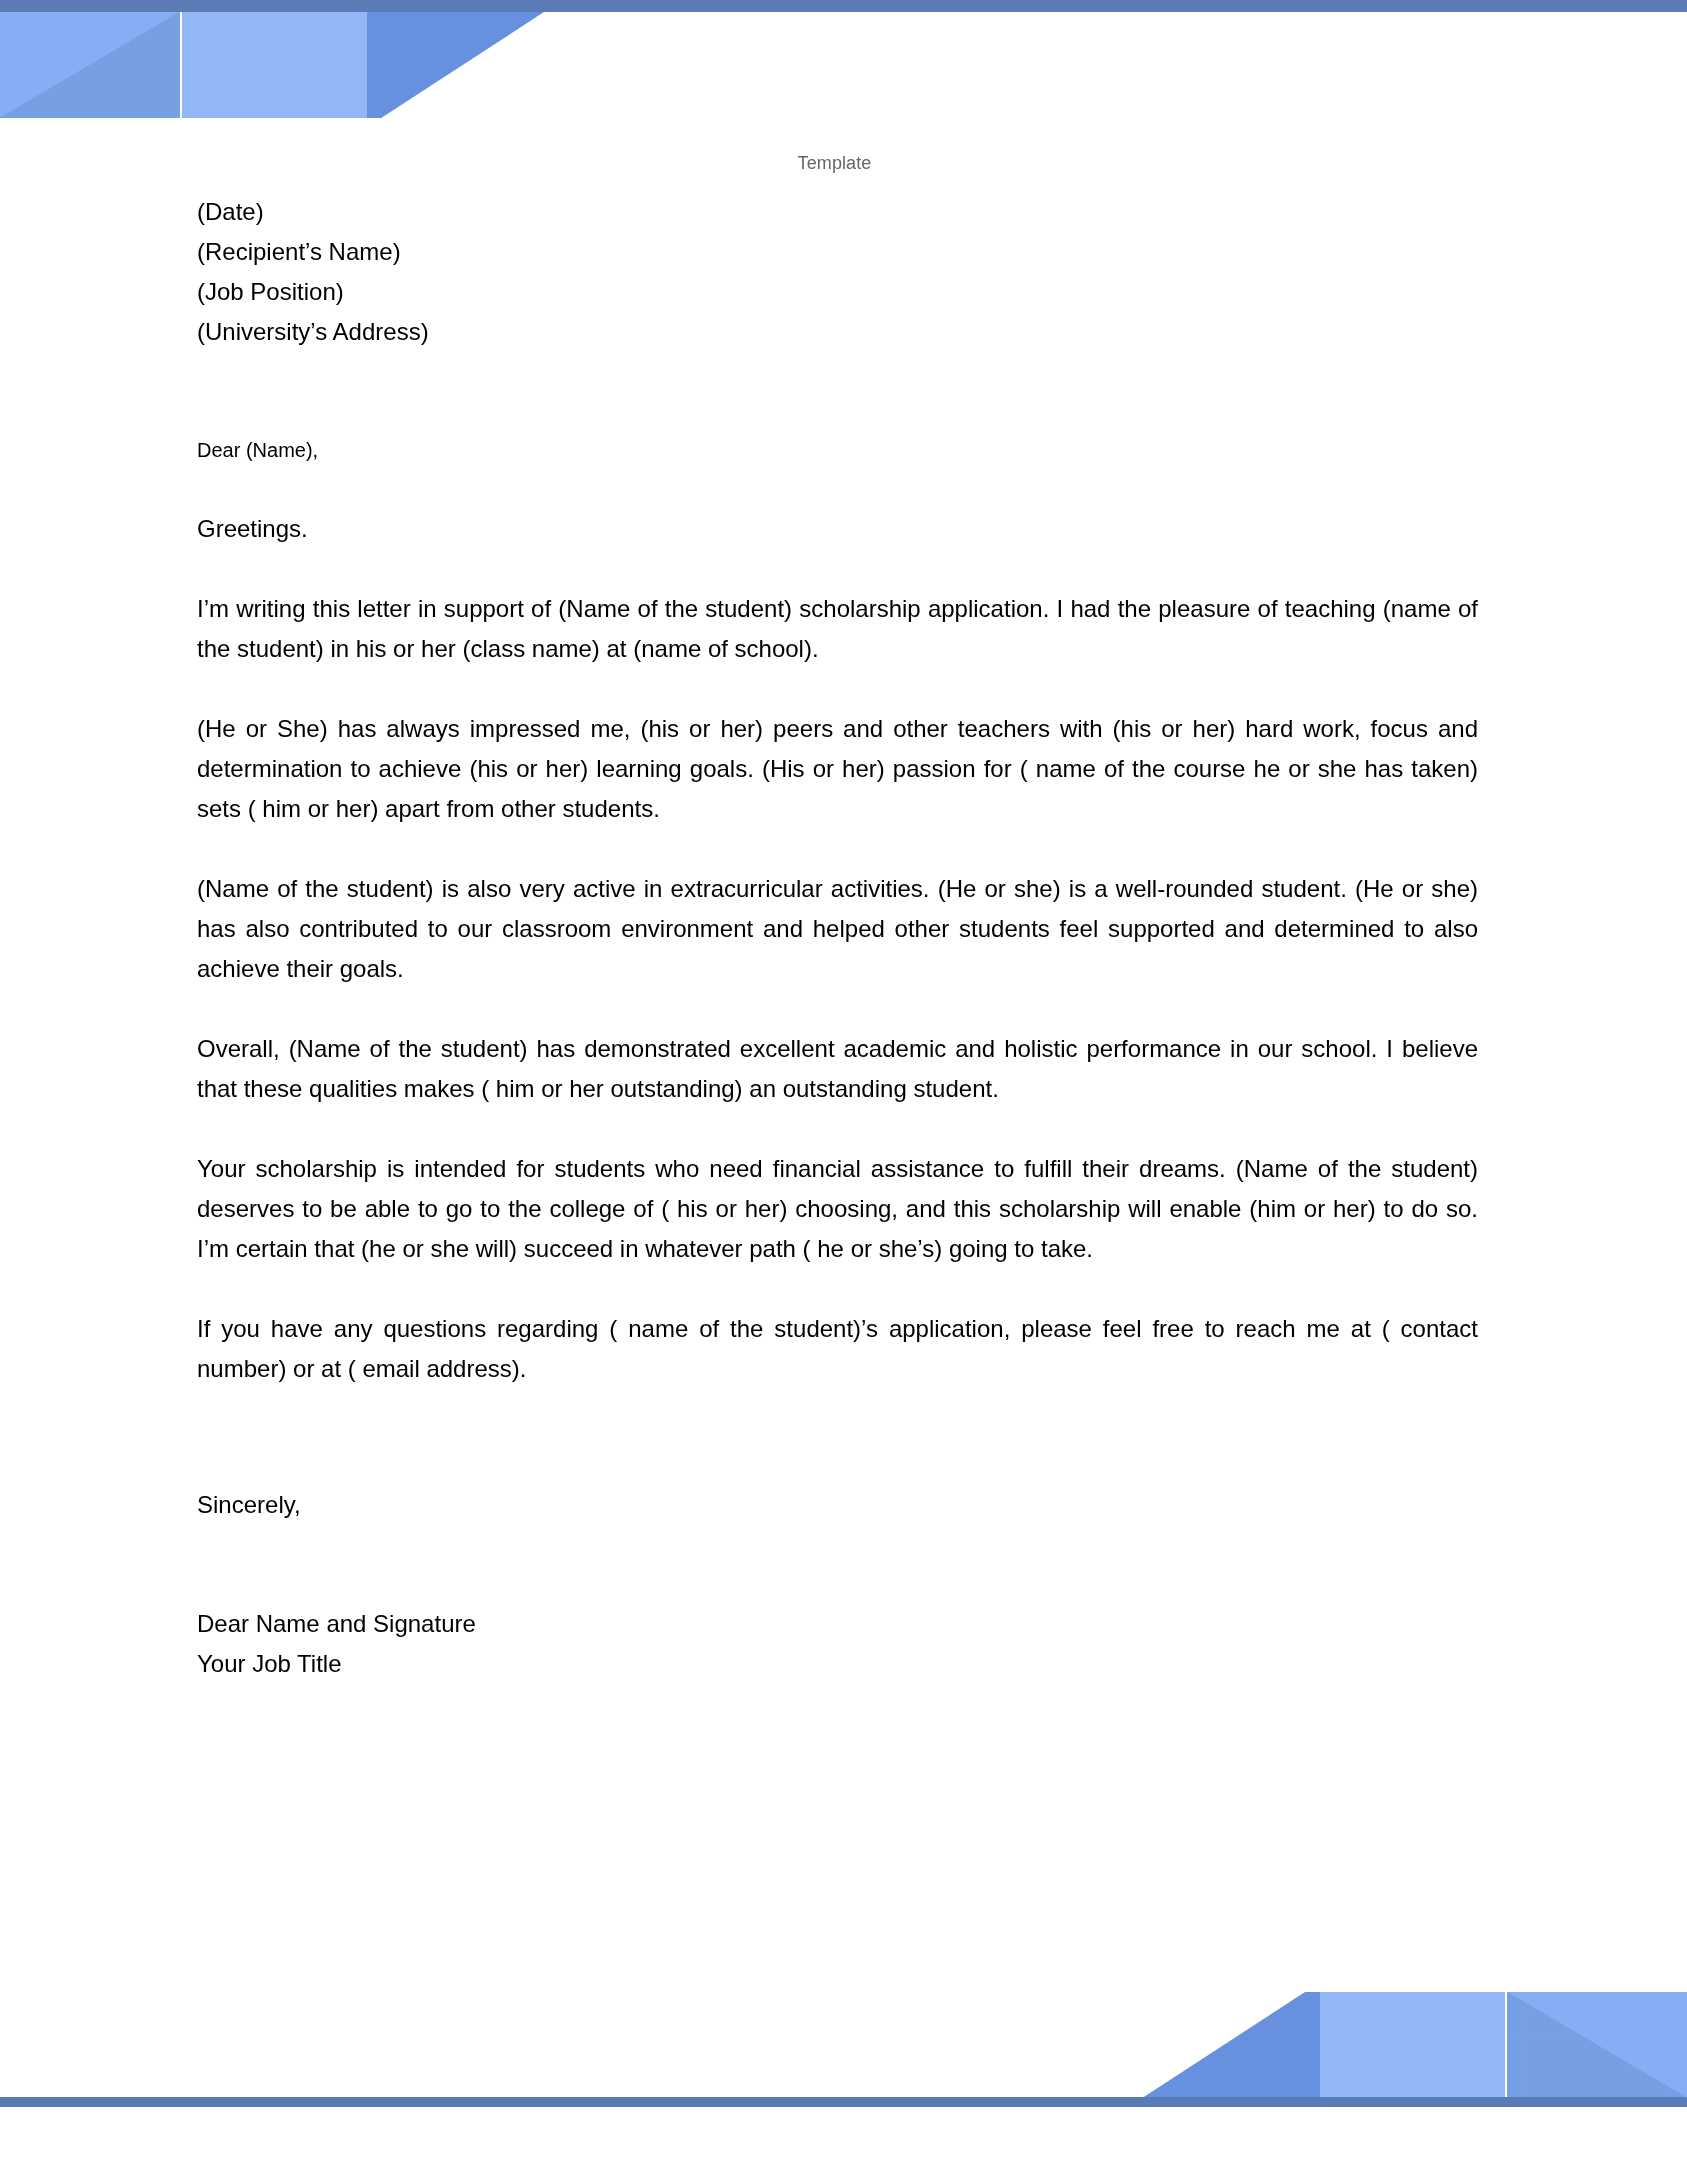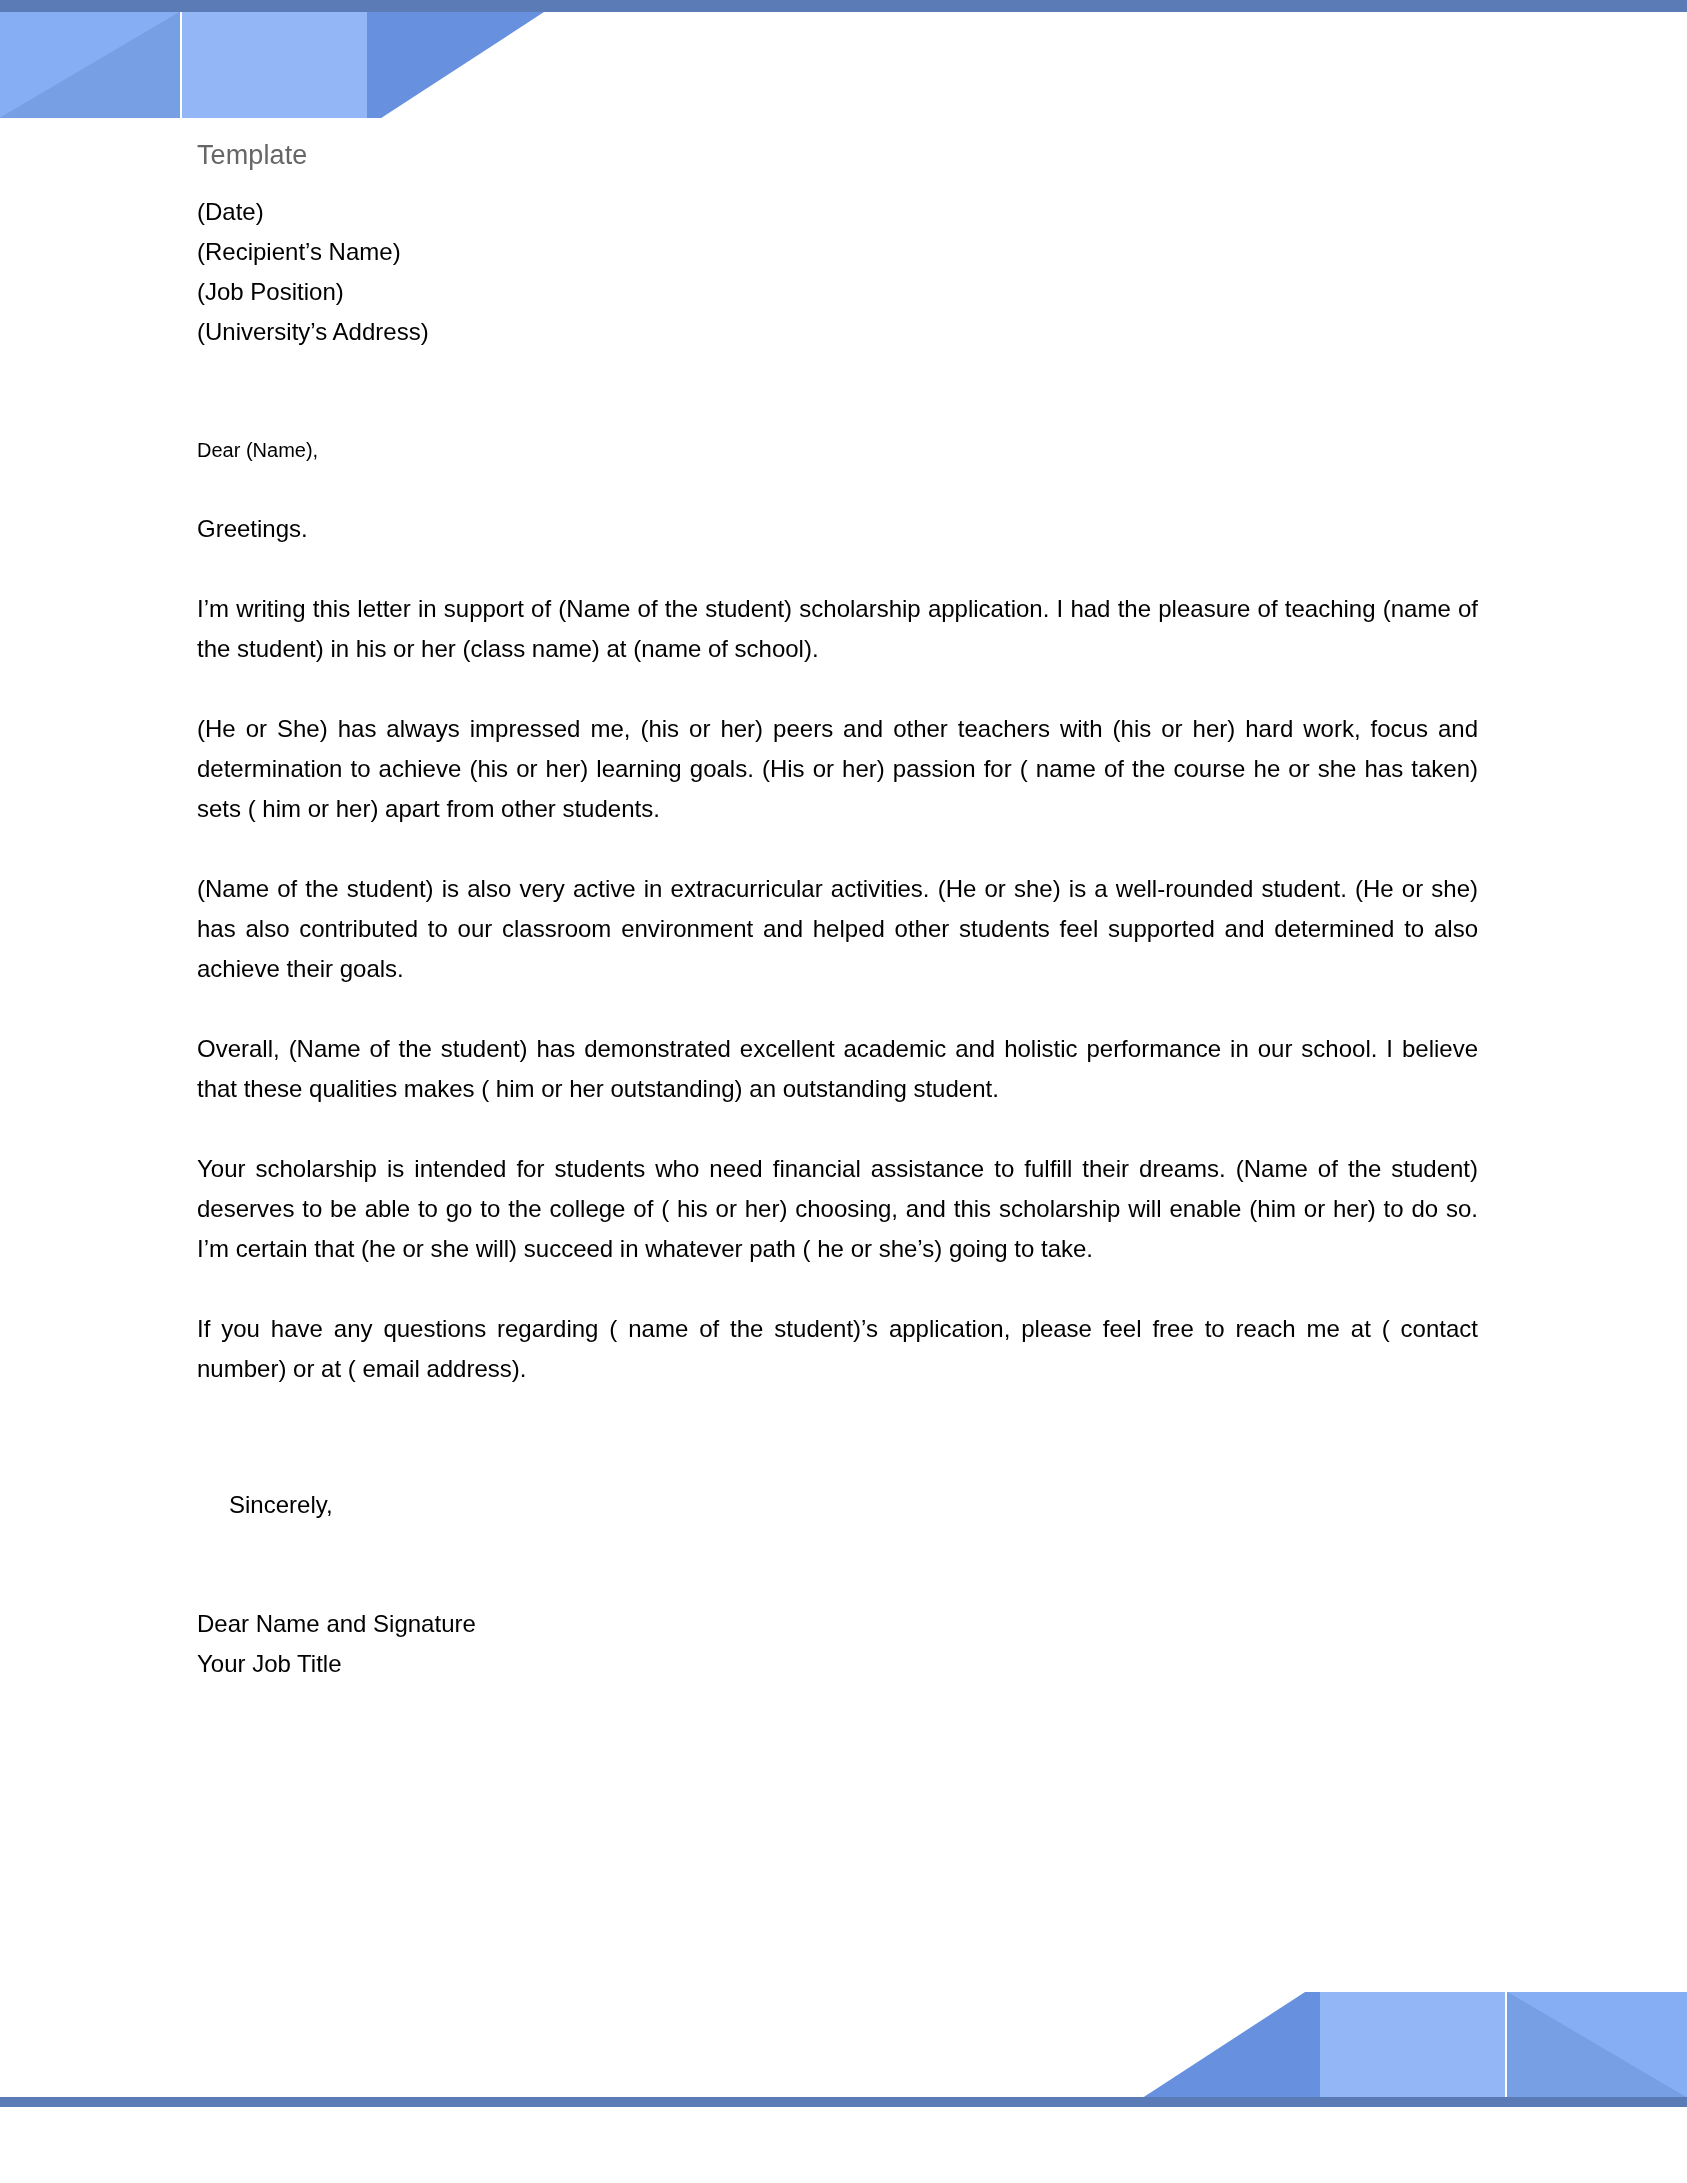--- a/index.html
+++ b/index.html
@@ -133,26 +133,26 @@
   .doc {
     position: absolute;
     left: 197px;
     top: 0;
     width: 1291px;
   }
 
   .template-label {
     position: absolute;
     left: 0;
-    top: 140px;
+    top: 153px;
     width: 1291px;
-    text-align: left;
+    text-align: center;
     padding-right: 16px;
     box-sizing: border-box;
-    font-size: 27px;
+    font-size: 18px;
     color: #666666;
     letter-spacing: 0.1px;
   }
 
   .addr-block {
     position: absolute;
     left: 0;
     top: 192px;
     width: 926px;
     font-size: 24px;
@@ -189,21 +189,20 @@
     margin: 0 10px 40px 0;
   }
   .para.last-of-block { margin-bottom: 0; }
 
   .closing {
     position: absolute;
     left: 0;
     top: 1485px;
     font-size: 24px;
     line-height: 40px;
-    margin-left: 32px;
   }
   .sign-block {
     position: absolute;
     left: 0;
     top: 1604px;
     font-size: 24px;
     line-height: 40px;
   }
   .sign-line { display: block; white-space: pre; }
 </style>

